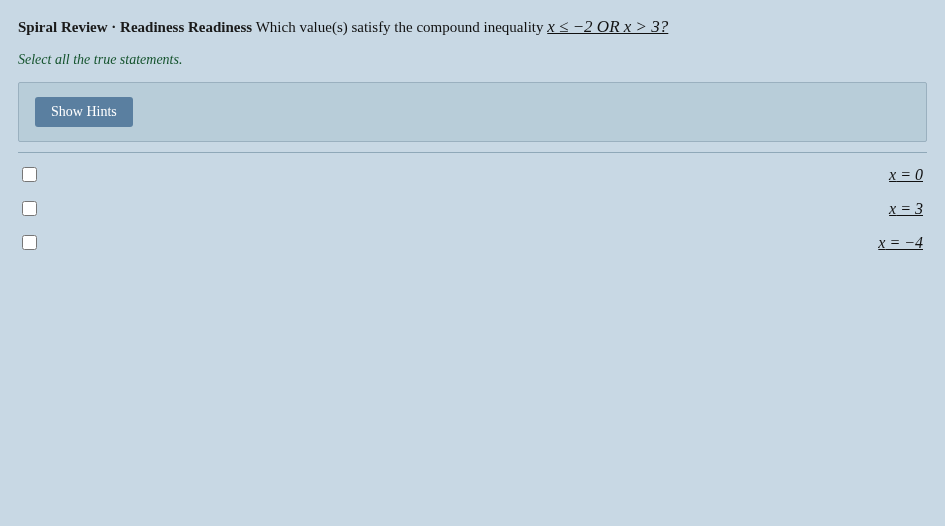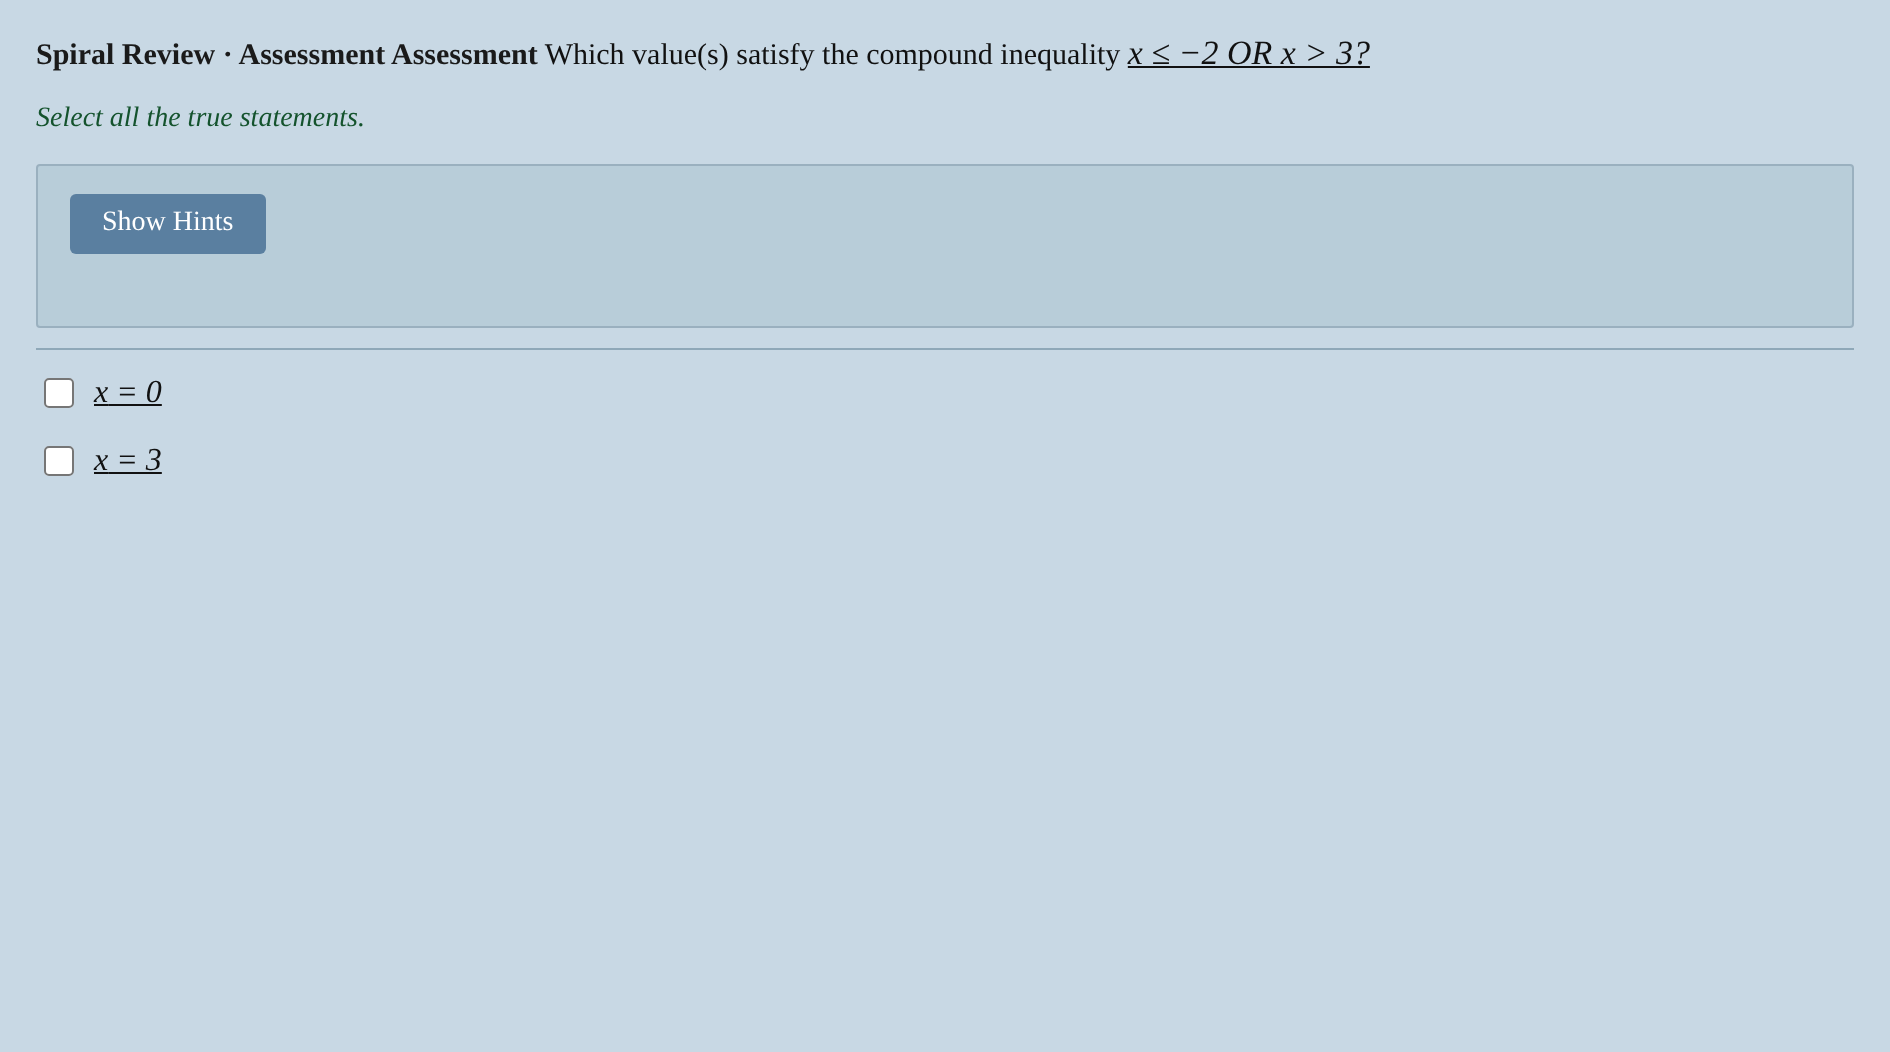--- a/index.html
+++ b/index.html
@@ -36,21 +36,21 @@
     .select-all-label {
       font-size: 14px;
       font-style: italic;
       margin-bottom: 14px;
       color: #14532d;
     }
 
     .hints-box {
       background-color: #b8cdd9;
       border: 1px solid #9ab0bf;
-      padding: 14px 16px 36px 16px;
+      padding: 14px 16px 14px 16px;
       margin-bottom: 4px;
       border-radius: 2px;
     }
 
     .show-hints-btn {
       background-color: #5a7fa0;
       color: #fff;
       border: none;
       padding: 7px 16px;
       font-size: 14px;
@@ -68,20 +68,21 @@
 
     .answer-options {
       padding: 0 4px;
     }
 
     .answer-option {
       display: flex;
       align-items: center;
       margin-bottom: 18px;
       gap: 10px;
+      justify-content: space-between;
     }
 
     .answer-option input[type="checkbox"] {
       width: 15px;
       height: 15px;
       margin: 0;
       cursor: pointer;
       accent-color: #5a7fa0;
       flex-shrink: 0;
     }
@@ -99,21 +100,21 @@
       font-size: 17px;
       text-decoration: underline;
     }
   </style>
 </head>
 <body>
 
 <div class="page-container">
 
   <div class="question-header">
-    <span class="spiral-label">Spiral Review · Assessment Assessment</span><span> Which value(s) satisfy the compound inequality </span><span class="math">x ≤ −2 OR x &gt; 3?</span>
+    <span class="spiral-label">Spiral Review · Readiness Readiness</span><span> Which value(s) satisfy the compound inequality </span><span class="math">x ≤ −2 OR x &gt; 3?</span>
   </div>
 
   <div class="select-all-label">Select all the true statements.</div>
 
   <div class="hints-box">
     <button class="show-hints-btn">Show Hints</button>
   </div>
 
   <hr class="divider">
 
@@ -122,18 +123,22 @@
     <div class="answer-option">
       <input type="checkbox" id="opt1" style="">
       <label for="opt1" class="option-label math"><em>x</em> = 0</label>
     </div>
 
     <div class="answer-option">
       <input type="checkbox" id="opt2" style="">
       <label for="opt2" class="option-label math"><em>x</em> = 3</label>
     </div>
 
+    <div class="answer-option">
+      <input type="checkbox" id="opt3" style="">
+      <label for="opt3" class="option-label math"><em>x</em> = −4</label>
+    </div>
 
 
 
 
   </div>
 </div>
 
 </body></html>

